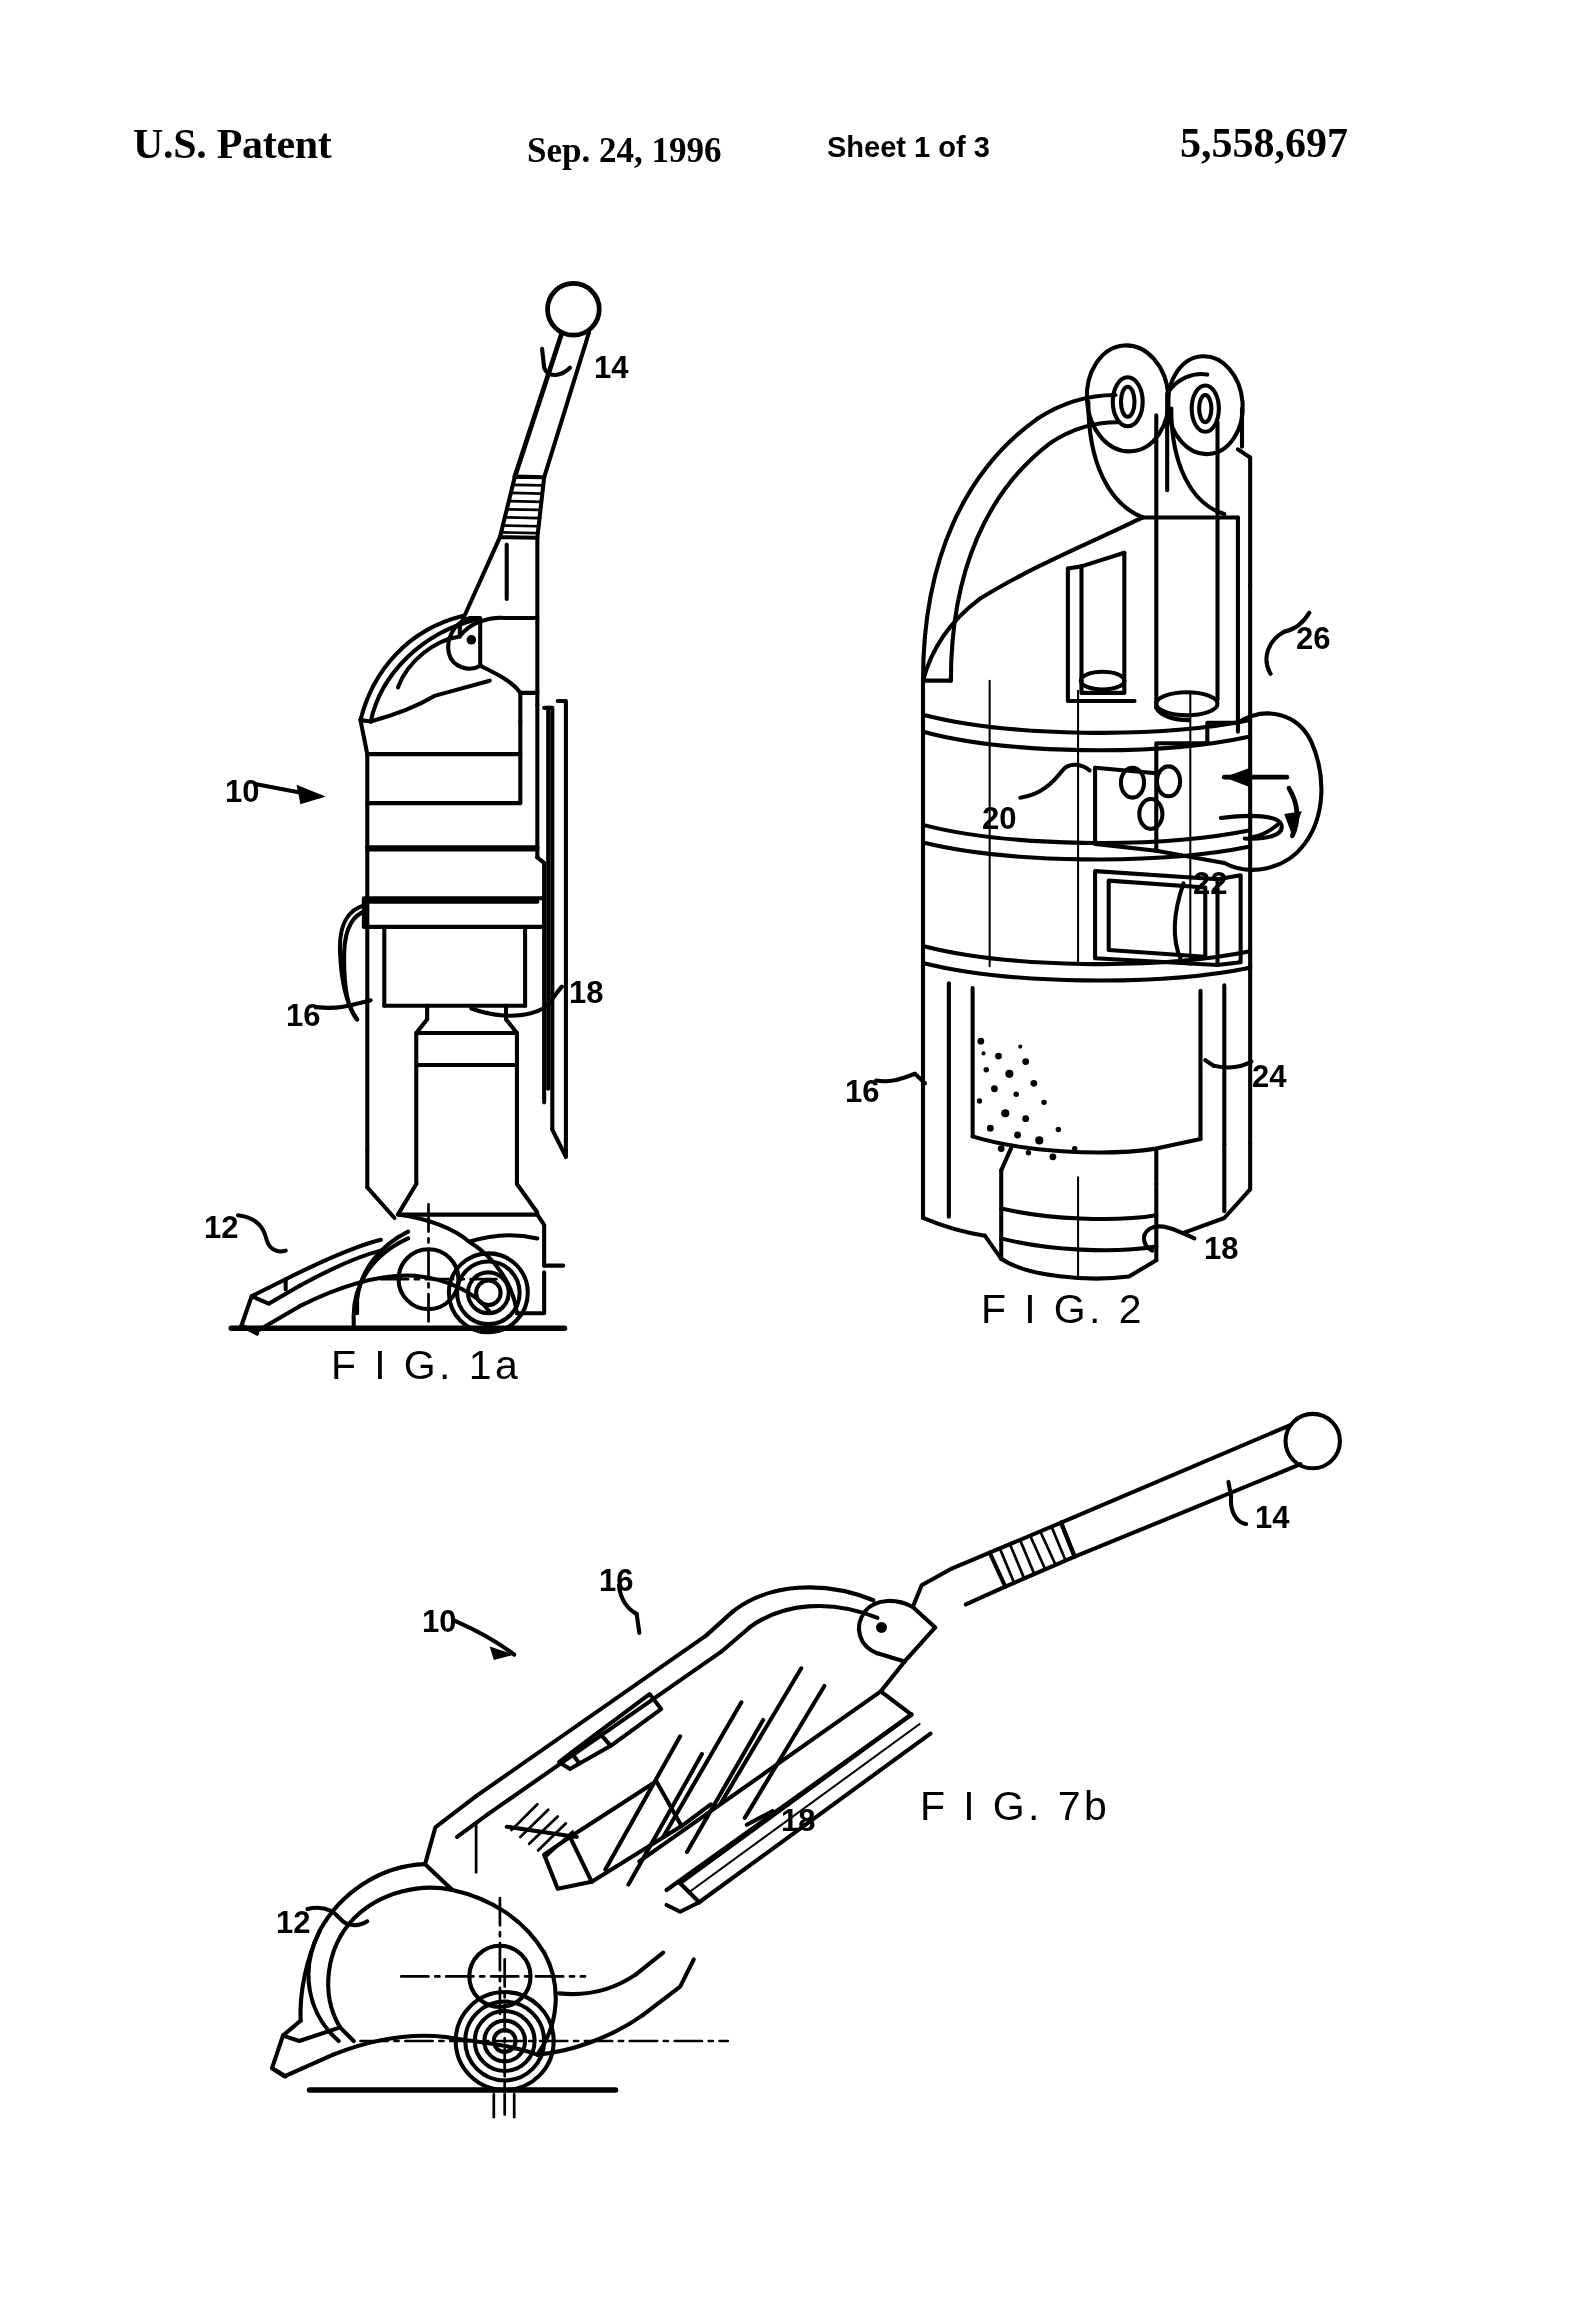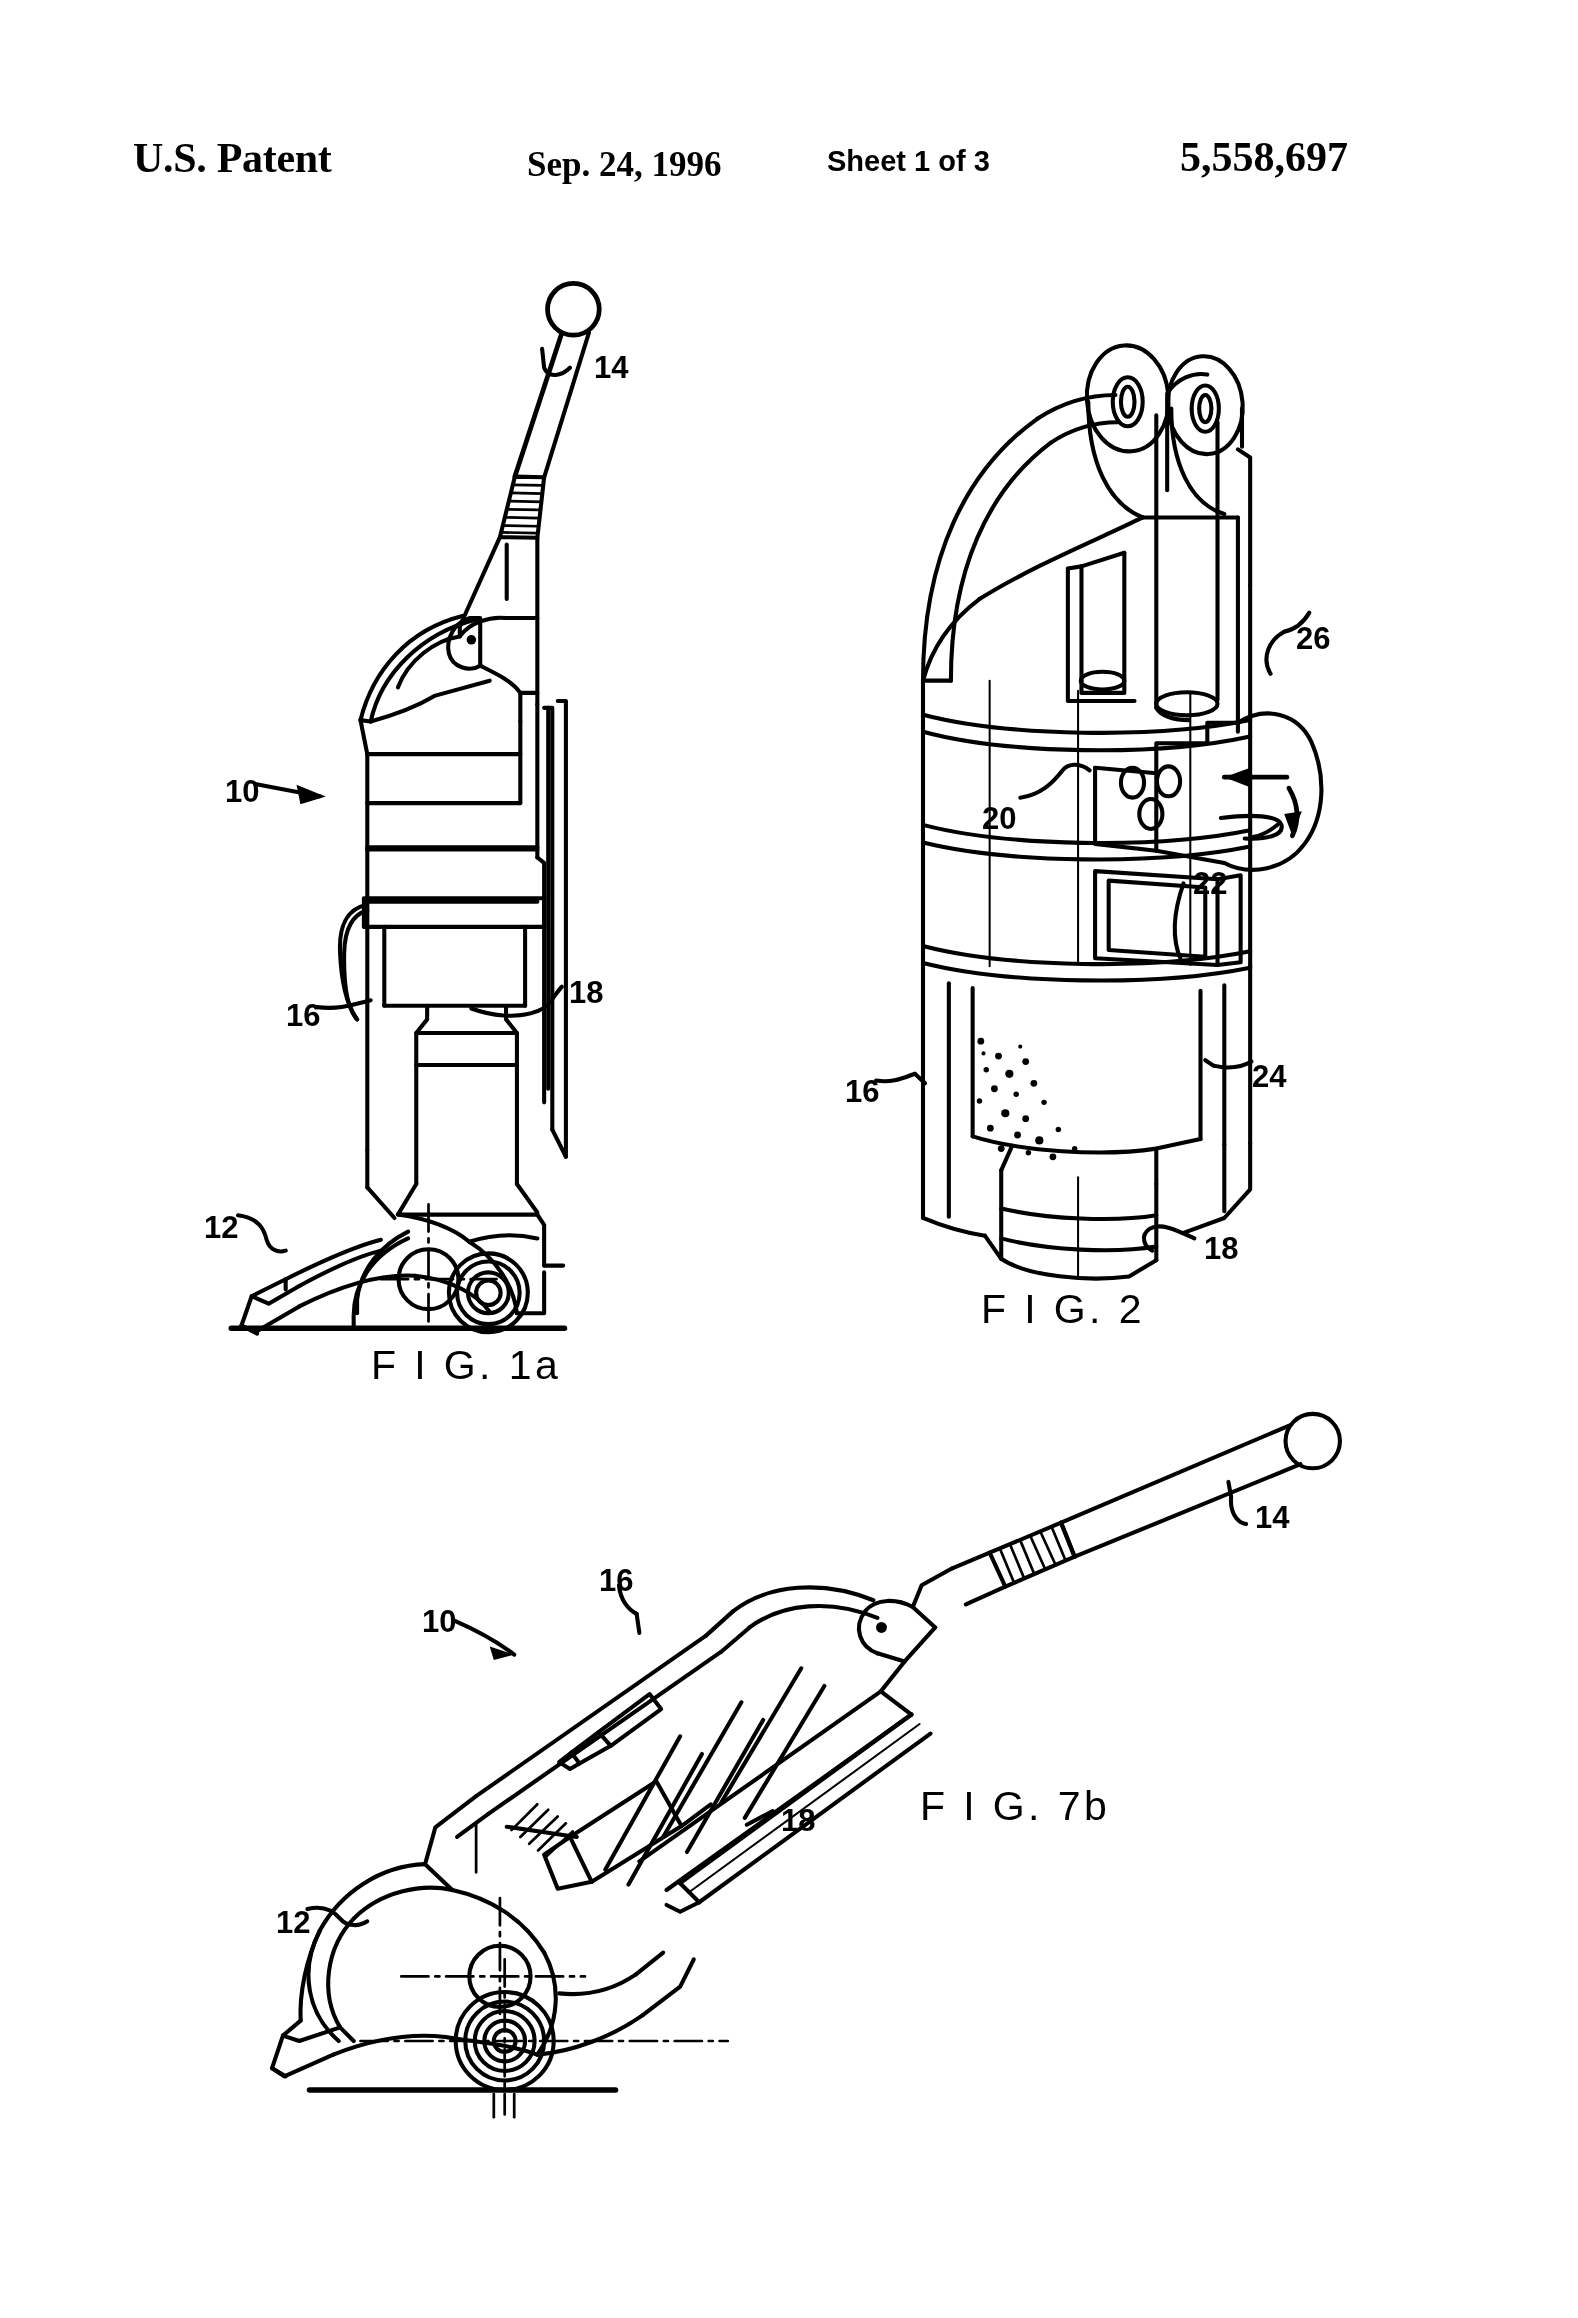--- a/index.html
+++ b/index.html
@@ -12,21 +12,21 @@
     height: 2319px;
     position: relative;
     font-family: "Liberation Serif", serif;
     color: #000;
     overflow: hidden;
   }
 
   
   #patent-header {
     position: absolute;
-    top: 134px;
+    top: 120px;
     left: 0;
     width: 1578px;
     height: 61px;
   }
   .hdr-item {
     position: absolute;
     white-space: nowrap;
     color: #000;
   }
   #hdr-office {
@@ -77,21 +77,21 @@
   
   .fig-caption {
     position: absolute;
     font-family: "Liberation Sans", sans-serif;
     font-size: 41px;
     font-weight: 400;
     letter-spacing: 3.4px;
     color: #000;
     white-space: nowrap;
   }
-  #caption-fig1a { left: 331px; top: 1342px; margin-left: 40px; }
+  #caption-fig1a { left: 331px; top: 1342px; }
   #caption-fig2  { left: 981px; top: 1286px; }
   #caption-fig1b { left: 920px; top: 1783px; }
 
   
   .ref-num {
     position: absolute;
     font-family: "Liberation Sans", sans-serif;
     font-size: 31px;
     font-weight: 700;
     color: #000;

